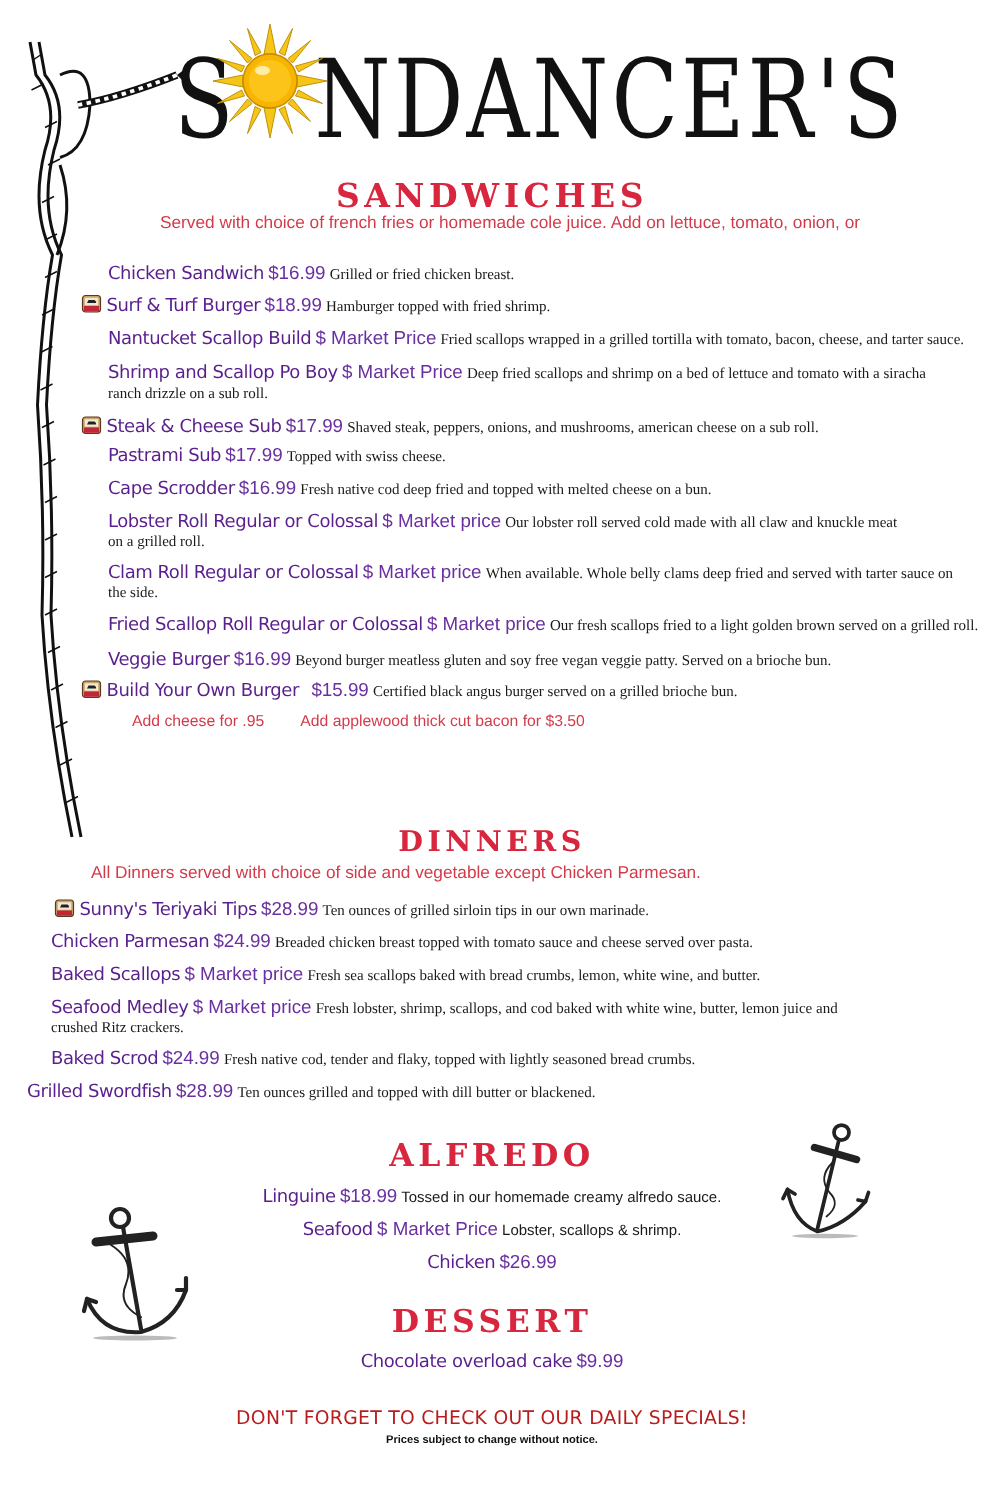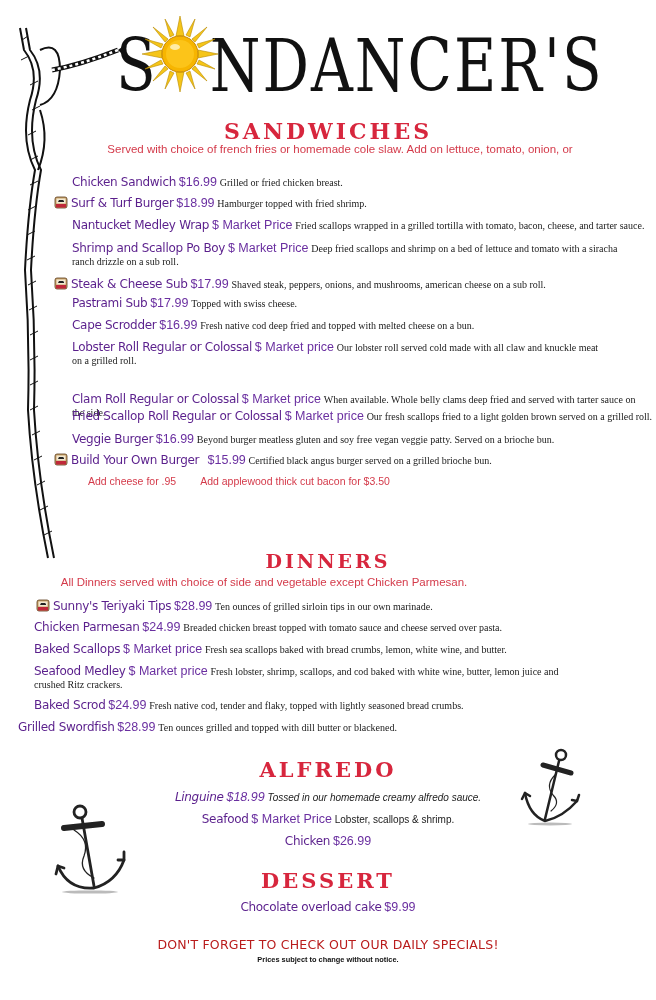--- a/index.html
+++ b/index.html
@@ -75,52 +75,52 @@
     <path d="M75 25 L57 30 L59 34 Z"></path>
       <path d="M5 55 L23 50 L21 46 Z"></path>
   </g>
   <circle cx="40" cy="40" r="18" fill="#f7b500" stroke="#c98a00" stroke-width="1"></circle>
   <circle cx="40" cy="40" r="14" fill="#fcc419"></circle>
   <ellipse cx="35" cy="33" rx="5" ry="3" fill="#fff6c8" opacity="0.8"></ellipse>
 </svg>
 
 <div class="section-title" style="top:118px;font-size:22px;">SANDWICHES</div>
 <div class="section-note" style="left:100px;width:480px;top:142px;">
-  <div>Served with choice of french fries or homemade cole slaw. Add on lettuce, tomato, onion, or</div>
+  <div>Served with choice of french fries or homemade cole juice. Add on lettuce, tomato, onion, or</div>
 </div>
 
 <div class="item" style="left:72px;top:176px;">
   <span class="name">Chicken Sandwich</span> <span class="price">$16.99</span> <span class="desc">Grilled or fried chicken breast.</span>
 </div>
 <div class="item" style="left:54px;top:196px;">
   <svg class="badge">
       <use href="#badge-sym"></use>
     </svg><span class="name">Surf &amp; Turf Burger</span> <span class="price">$18.99</span> <span class="desc">Hamburger topped with fried shrimp.</span>
 </div>
 <div class="item" style="left:72px;top:219px;width:580px;">
-  <span class="name">Nantucket Medley Wrap</span> <span class="price">$ Market Price</span> <span class="desc">Fried scallops wrapped in a grilled tortilla with tomato, bacon, cheese, and tarter sauce.</span>
+  <span class="name">Nantucket Scallop Build</span> <span class="price">$ Market Price</span> <span class="desc">Fried scallops wrapped in a grilled tortilla with tomato, bacon, cheese, and tarter sauce.</span>
 </div>
 <div class="item" style="left:72px;top:242px;width:580px;">
   <span class="name">Shrimp and Scallop Po Boy</span> <span class="price">$ Market Price</span> <span class="desc">Deep fried scallops and shrimp on a bed of lettuce and tomato with a siracha</span><br><span class="desc">ranch drizzle on a sub roll.</span>
 </div>
 <div class="item" style="left:54px;top:277px;width:600px;">
   <svg class="badge">
       <use href="#badge-sym"></use>
     </svg><span class="name">Steak &amp; Cheese Sub</span> <span class="price">$17.99</span> <span class="desc">Shaved steak, peppers, onions, and mushrooms, american cheese on a sub roll.</span>
 </div>
 <div class="item" style="left:72px;top:297px;">
   <span class="name">Pastrami Sub</span> <span class="price">$17.99</span> <span class="desc">Topped with swiss cheese.</span>
 </div>
 <div class="item" style="left:72px;top:319px;">
   <span class="name">Cape Scrodder</span> <span class="price">$16.99</span> <span class="desc">Fresh native cod deep fried and topped with melted cheese on a bun.</span>
 </div>
 <div class="item" style="left:72px;top:341px;width:560px;">
   <span class="name">Lobster Roll Regular or Colossal</span> <span class="price">$ Market price</span> <span class="desc">Our lobster roll served cold made with all claw and knuckle meat</span><br><span class="desc">on a grilled roll.</span>
 </div>
-<div class="item" style="left:72px;top:393px;width:580px;">
+<div class="item" style="left:72px;top:375px;width:580px;">
   <span class="name">Clam Roll Regular or Colossal</span> <span class="price">$ Market price</span> <span class="desc">When available. Whole belly clams deep fried and served with tarter sauce on</span><br><span class="desc">the side.</span>
 </div>
 <div class="item" style="left:72px;top:410px;width:584px;white-space:nowrap;">
   <span class="name">Fried Scallop Roll Regular or Colossal</span> <span class="price">$ Market price</span> <span class="desc">Our fresh scallops fried to a light golden brown served on a grilled roll.</span>
 </div>
 <div class="item" style="left:72px;top:433px;width:584px;white-space:nowrap;">
   <span class="name">Veggie Burger</span> <span class="price">$16.99</span> <span class="desc">Beyond burger meatless gluten and soy free vegan veggie patty. Served on a brioche bun.</span>
 </div>
 <div class="item" style="left:54px;top:453px;width:600px;">
   <svg class="badge">
@@ -150,21 +150,21 @@
   <span class="name">Seafood Medley</span> <span class="price">$ Market price</span> <span class="desc">Fresh lobster, shrimp, scallops, and cod baked with white wine, butter, lemon juice and</span><br><span class="desc">crushed Ritz crackers.</span>
 </div>
 <div class="item" style="left:34px;top:699px;">
   <span class="name">Baked Scrod</span> <span class="price">$24.99</span> <span class="desc">Fresh native cod, tender and flaky, topped with lightly seasoned bread crumbs.</span>
 </div>
 <div class="item" style="left:18px;top:721px;">
   <span class="name">Grilled Swordfish</span> <span class="price">$28.99</span> <span class="desc">Ten ounces grilled and topped with dill butter or blackened.</span>
 </div>
 
 <div class="section-title" style="top:757px;font-size:21px;">ALFREDO</div>
-<div class="center-item" style="top:790px;font-style:italic;">
+<div class="center-item" style="top:790px;">
   <span class="name">Linguine</span> <span class="price">$18.99</span> <span class="desc">Tossed in our homemade creamy alfredo sauce.</span>
 </div>
 <div class="center-item" style="top:812px;">
   <span class="name">Seafood</span> <span class="price">$ Market Price</span> <span class="desc">Lobster, scallops &amp; shrimp.</span>
 </div>
 <div class="center-item" style="top:834px;">
   <span class="name">Chicken</span> <span class="price">$26.99</span>
 </div>
 
 <svg class="anchor" style="left:515px;top:745px;width:70px;height:82px;" viewBox="0 0 70 82">

